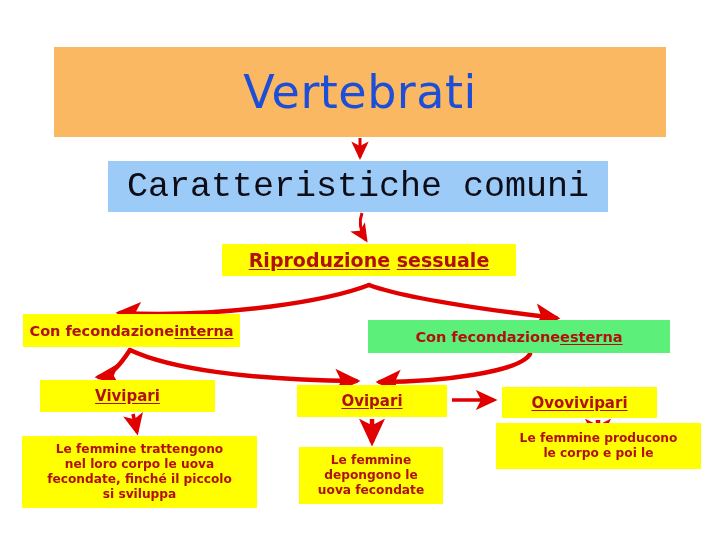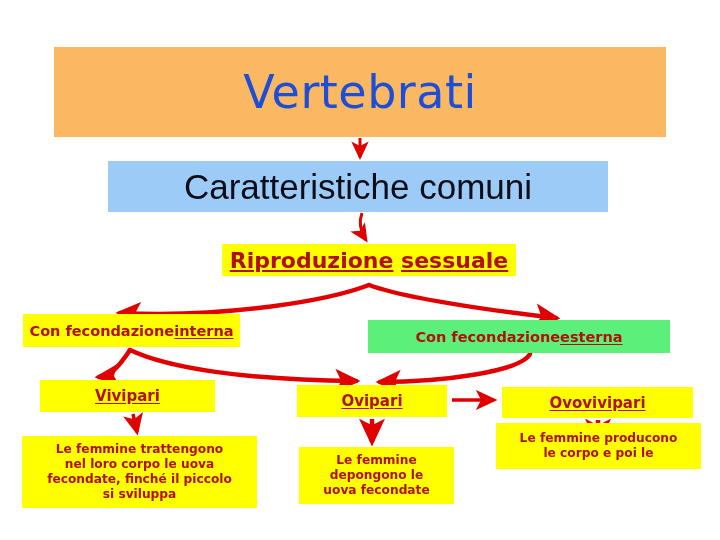--- a/index.html
+++ b/index.html
@@ -51,39 +51,39 @@
   }
   #box-caratteristiche {
     left: 108px;
     top: 161px;
     width: 500px;
     height: 51px;
     background: #9dcbf7;
     color: #0d0d18;
     font-size: 35px;
     font-weight: normal;
-    font-family: Liberation Sans, sans-serif;
+    font-family: Liberation Mono, monospace;
   }
   .yellow {
     background: #ffff00;
   }
   .green {
     background: #5cf07a;
   }
   .hdr {
     color: #b01010;
     font-weight: bold;
     font-family: "DejaVu Sans", sans-serif;
   }
   #box-riproduzione {
     left: 222px;
     top: 244px;
     width: 294px;
     height: 32px;
-    font-size: 22px;
+    font-size: 19px;
   }
   #box-interna {
     left: 23px;
     top: 314px;
     width: 217px;
     height: 33px;
     font-size: 14.5px;
   }
   #box-esterna {
     left: 368px;
@@ -103,42 +103,42 @@
   #box-ovipari {
     left: 297px;
     top: 385px;
     width: 150px;
     height: 32px;
     font-size: 15px;
   }
   #box-ovovivipari {
     left: 502px;
     top: 387px;
-    width: 191px;
+    width: 155px;
     height: 31px;
     font-size: 15px;
   }
   .desc {
     color: #b01010;
     font-weight: bold;
     font-size: 12.2px;
     line-height: 1.25;
     padding: 4px 6px;
     font-family: "DejaVu Sans", sans-serif;
   }
   #box-desc-vivipari {
     left: 22px;
     top: 436px;
     width: 235px;
     height: 72px;
   }
   #box-desc-ovipari {
     left: 299px;
     top: 447px;
-    width: 155px;
+    width: 144px;
     height: 57px;
   }
   #box-desc-ovovivipari {
     left: 496px;
     top: 423px;
     width: 205px;
     height: 46px;
   }
   .u {
     text-decoration: underline;

